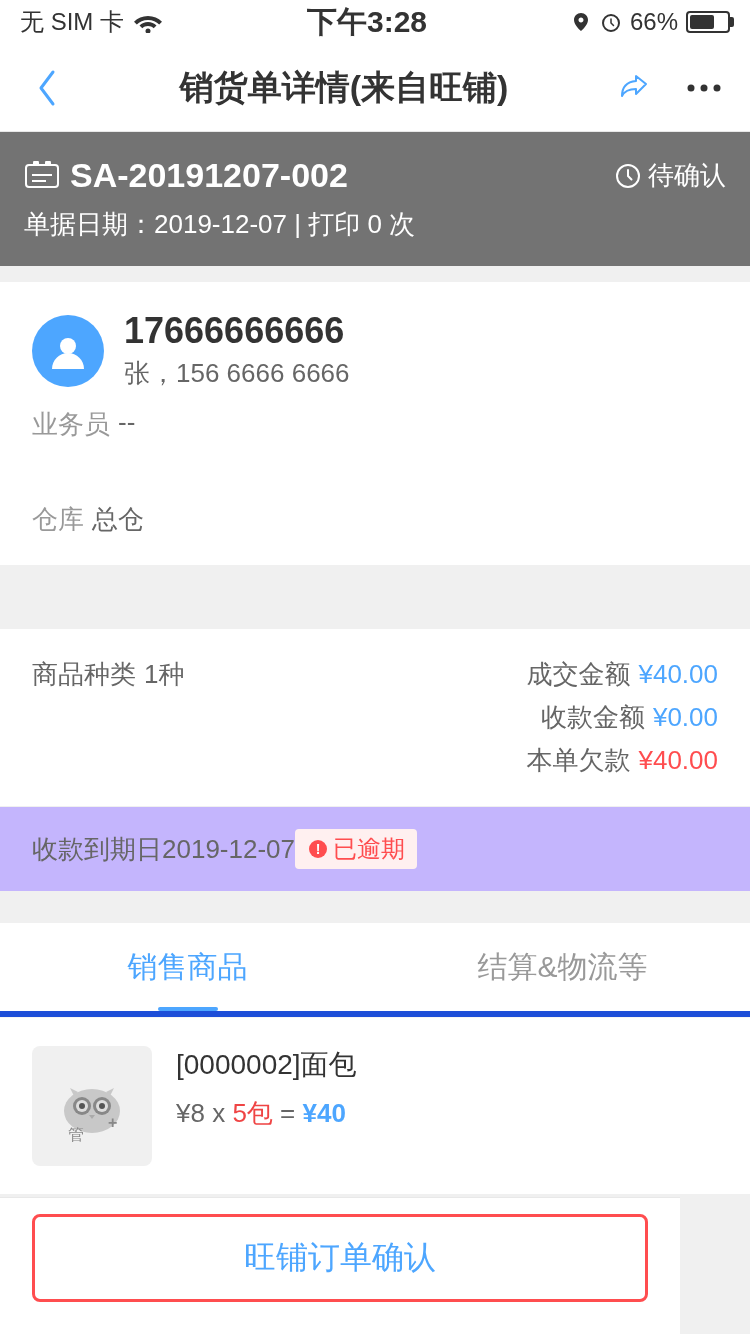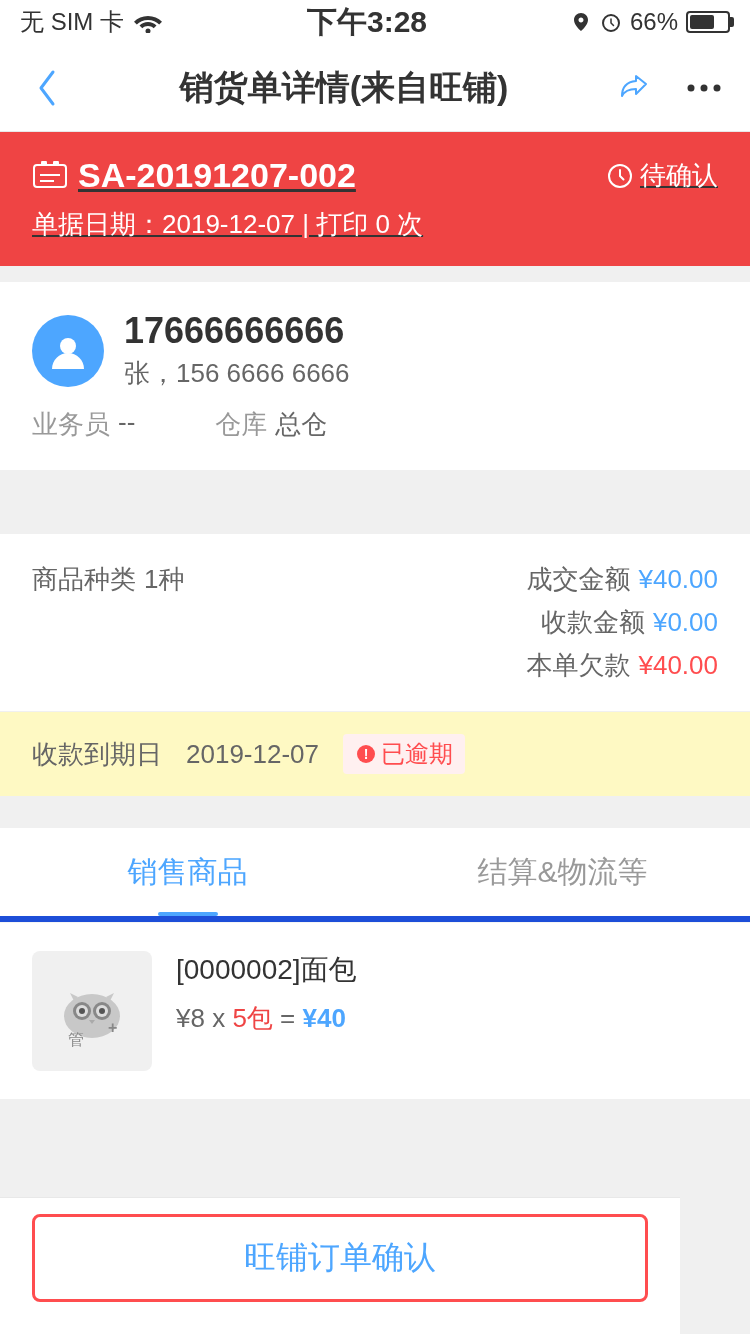--- a/index.html
+++ b/index.html
@@ -106,23 +106,22 @@
       width: 44px;
       height: 44px;
       display: flex;
       align-items: center;
       justify-content: center;
       cursor: pointer;
     }
 
     
     .order-header {
-      background: #ef4444;
-      padding: 24px 32px;
-      text-decoration: underline;
+      background: #737373;
+      padding: 24px 24px;
     }
     .order-header-top {
       display: flex;
       justify-content: space-between;
       align-items: center;
       margin-bottom: 12px;
     }
     .order-id {
       font-size: 34px;
       font-weight: 700;
@@ -178,24 +177,25 @@
       font-weight: 600;
       color: #333;
     }
     .customer-name {
       font-size: 26px;
       color: #666;
       margin-top: 4px;
     }
     .customer-meta {
       display: flex;
-      gap: 80px;
+      gap: 60px;
       margin-top: 16px;
       font-size: 26px;
       color: #666;
+      flex-direction: column;
     }
     .meta-item {
       display: flex;
       gap: 8px;
     }
     .meta-label {
       color: #999;
     }
 
     .divider {
@@ -238,26 +238,26 @@
       color: #4da6ff;
       font-weight: 500;
     }
     .amount-red {
       color: #ff4d4f;
       font-weight: 500;
     }
 
     
     .due-section {
-      background: #fef9c3;
+      background: #c4b5fd;
       padding: 22px 32px;
       border-top: 1px solid #f0f0f0;
       display: flex;
       align-items: center;
-      gap: 24px;
+      gap: 0;
       font-size: 26px;
       color: #666;
     }
     .overdue-badge {
       background: #fff0f0;
       color: #ff4d4f;
       border-radius: 4px;
       padding: 4px 12px;
       font-size: 24px;
       display: flex;

